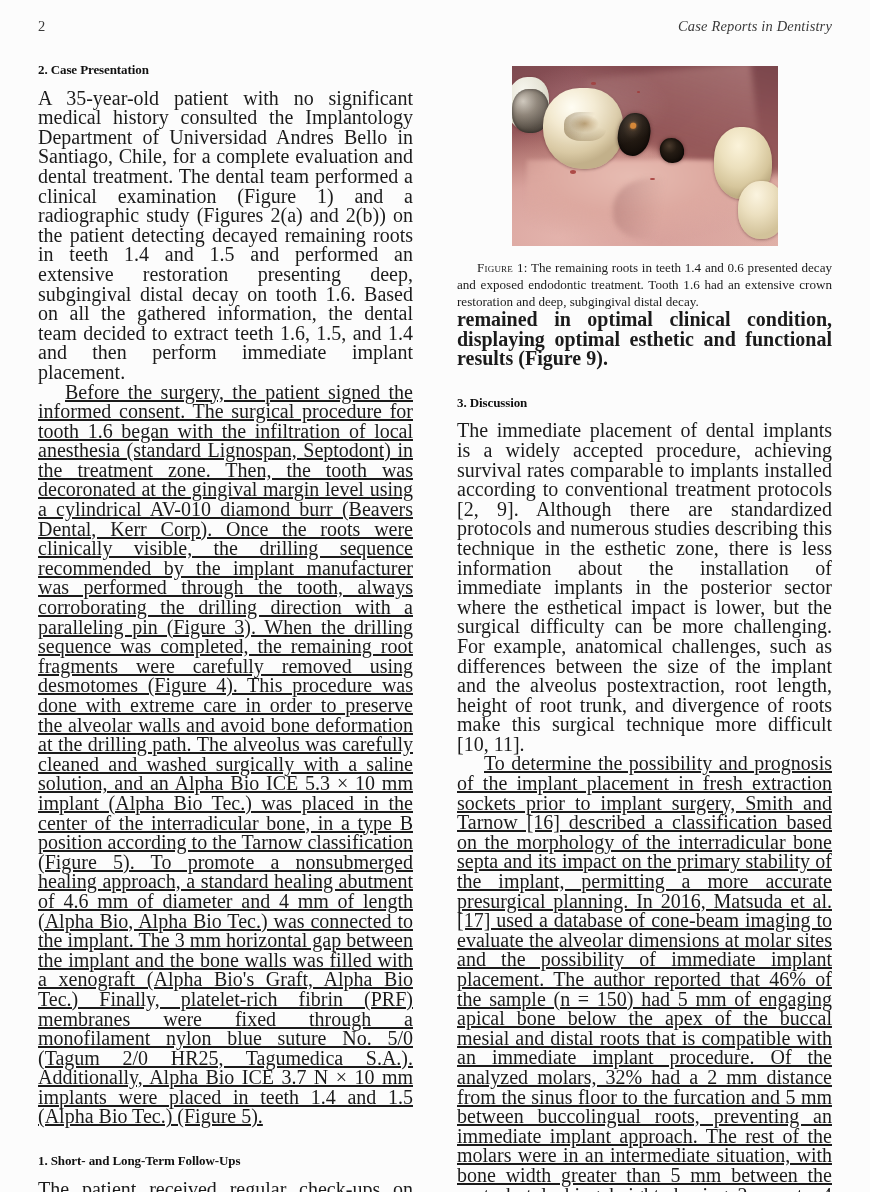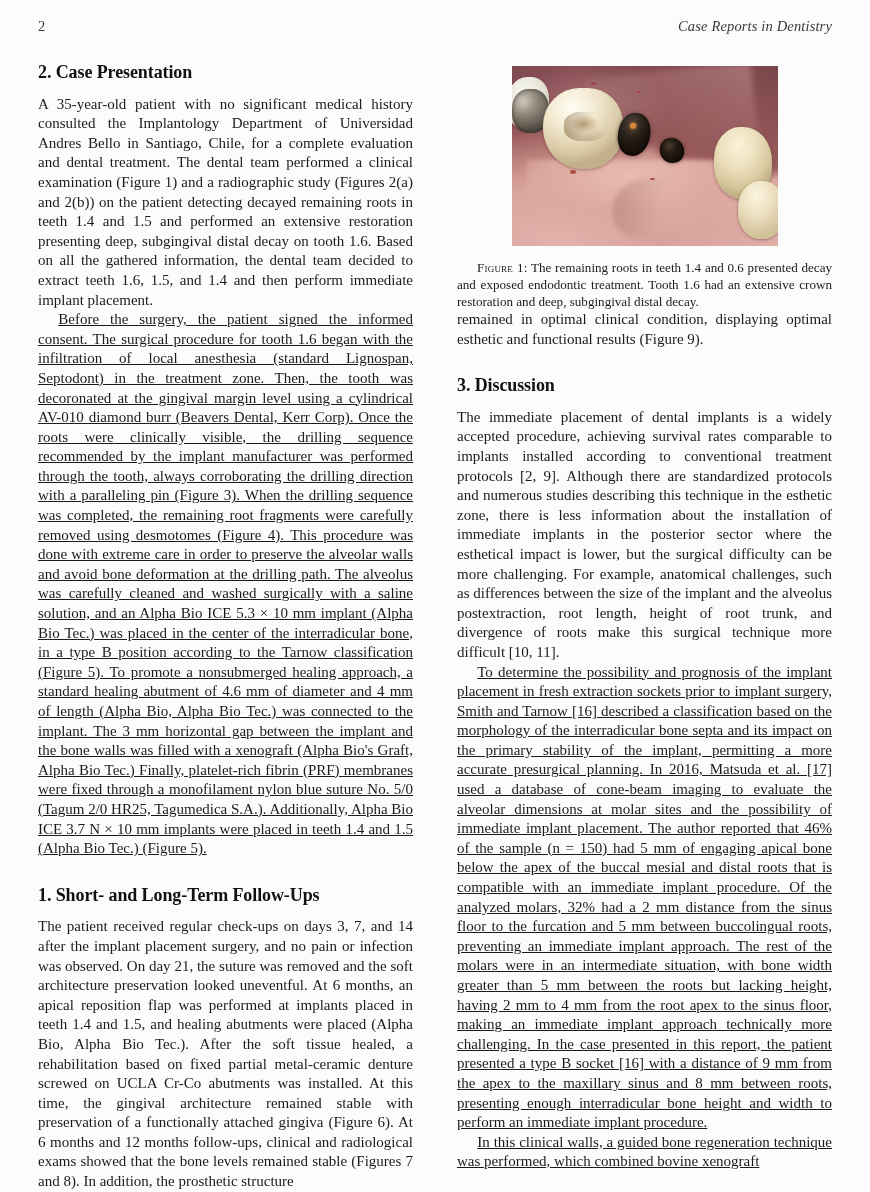--- a/index.html
+++ b/index.html
@@ -24,42 +24,42 @@
   
   .columns {
     position:absolute; top:62px; left:38px;
     width:794px; height:1100px;
     display:flex; gap:44px;
   }
   .col { width:375px; position:relative; }
 
   
   h2.sec {
-    font-size:18px;
+    font-size:13px;
     font-weight:bold;
     letter-spacing:-0.1px;
     margin:0 0 11px 0;
     color:#111;
     line-height:1.2;
   }
   h2.sec.spaced { margin-top:26px; }
 
   
   p.body {
-    font-size:15px;
+    font-size:20px;
     line-height:19.6px;
     text-align:justify;
     text-justify:inter-word;
     hyphens:manual;
     color:#1b1b1b;
     margin:0;
   }
   p.body + p.body { text-indent:1.35em;text-decoration:underline; }
   p.body.noindent { text-indent:0; }
-  .mt-head { margin-top:13px; }
+  .mt-head { margin-top:13px;font-weight:bold; }
 
   
   .figure { margin:0 0 0 0; }
   .figbox {
     width:266px; height:180px;
     margin:4px auto 0 auto;
     position:relative; overflow:hidden;
     background:#8d5f63;
   }
   .figcap {

